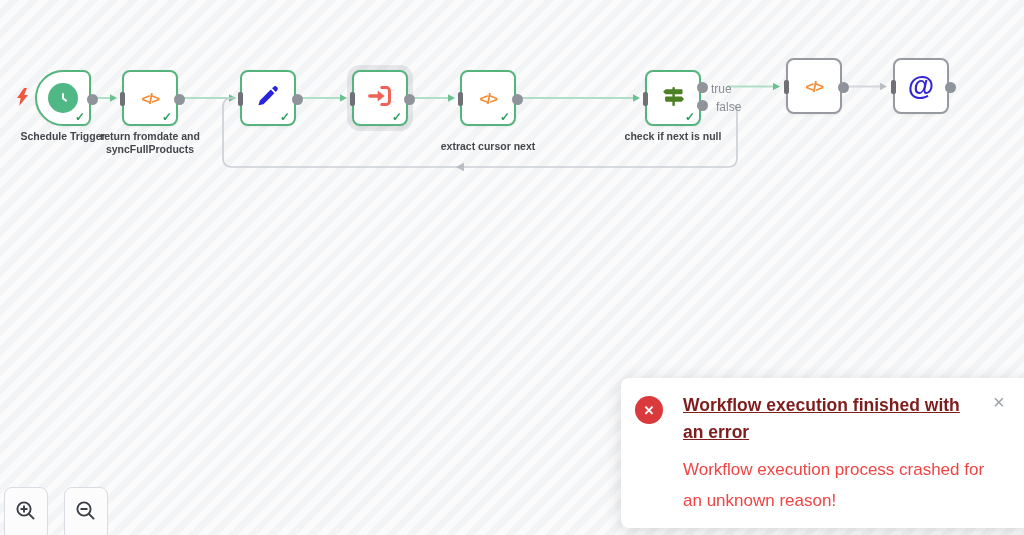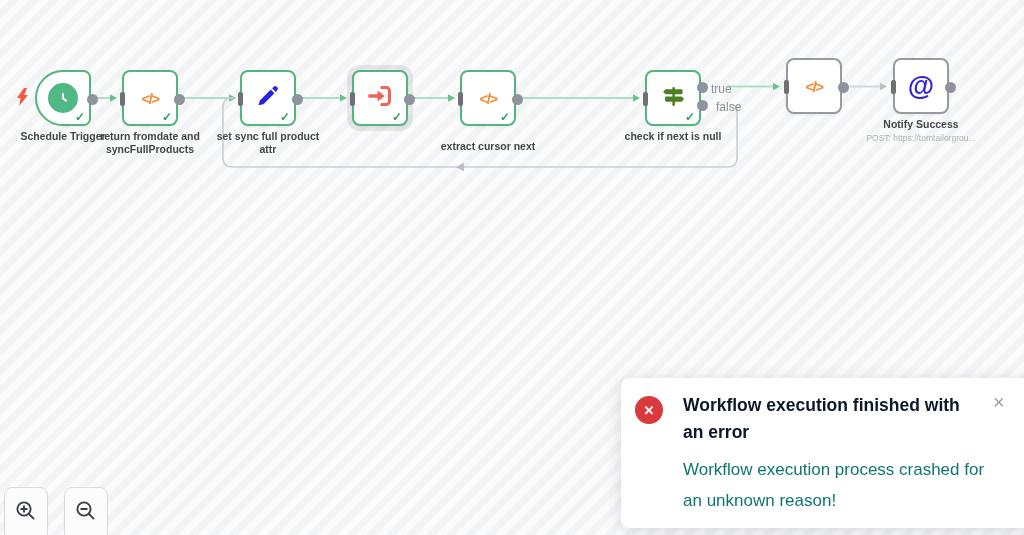--- a/index.html
+++ b/index.html
@@ -21,23 +21,23 @@
   .nsub{margin-top:2px;color:#adb0b6;font-size:8.5px;font-weight:400;}
   .branch-label{position:absolute;font-size:12px;color:#8c8f95;line-height:1;}
   .icon-code{color:#f68b33;font-weight:800;font-size:15px;letter-spacing:-1.5px;font-family:"Liberation Sans",sans-serif;}
   .icon-at{color:#3125d6;font-weight:700;font-size:27px;line-height:1;}
   .clock-bubble{width:30px;height:30px;border-radius:50%;background:#50b884;display:flex;align-items:center;justify-content:center;}
   .bolt{position:absolute;}
   .toast{position:absolute;left:621px;top:378px;width:411px;height:150px;background:#fff;
     border-radius:8px;box-shadow:0 3px 16px rgba(60,64,72,.18);}
   .toast-icon{position:absolute;left:14px;top:18px;width:28px;height:28px;border-radius:50%;
     background:#da3a3c;color:#fff;font-size:13px;font-weight:700;display:flex;align-items:center;justify-content:center;}
-  .toast-title{position:absolute;left:62px;top:14px;max-width:285px;color:#0f172a;
-    font-size:17.5px;font-weight:700;line-height:1.55;}
-  .toast-msg{position:absolute;left:62px;top:76px;max-width:310px;color:#0f766e;
+  .toast-title{position:absolute;left:62px;top:14px;max-width:285px;color:#7f1d1d;
+    font-size:17.5px;font-weight:700;line-height:1.55;text-decoration:underline;}
+  .toast-msg{position:absolute;left:62px;top:76px;max-width:310px;color:#ef4444;
     font-size:17px;font-weight:400;line-height:1.85;}
   .toast-close{position:absolute;left:372px;top:14px;color:#9ca1a7;font-size:20px;
     font-weight:400;line-height:1;cursor:pointer;}
   .zoom-btn{position:absolute;top:487px;width:44px;height:54px;background:#fcfcfd;border:1px solid #d9dce2;
     border-radius:8px;box-sizing:border-box;display:flex;justify-content:center;align-items:flex-start;
     padding-top:11px;cursor:pointer;box-shadow:0 1px 2px rgba(0,0,0,.04);}
 </style>
 </head>
 <body>
 
@@ -93,23 +93,20 @@
     <span class="in-port"></span>
     <span>
       <svg width="26" height="26" viewBox="0 0 24 24" fill="#2823e1">
         <path d="M4.5 16.2 14.6 6.1 l3.3 3.3 L7.8 19.5 l-4.6 1 z"></path>
         <path d="M15.8 4.9 l1.3-1.3 a2.2 2.2 0 0 1 3.1 0 l.2.2 a2.2 2.2 0 0 1 0 3.1 l-1.3 1.3 z"></path>
       </svg>
     </span>
     <span class="out-dot"></span>
     <span class="check">✓</span>
   </div>
-  <div class="nlabel" style="left:208px;top:130px;width:120px">
-    <div>set sync full product attr</div>
-  </div>
 
   <div class="node exec selected" style="left:352px;top:70px">
     <span class="in-port"></span>
     <span>
       <svg width="28" height="28" viewBox="0 0 24 24">
         <path d="M13.5 4.8 H17.5 a2.6 2.6 0 0 1 2.6 2.6 v9.2 a2.6 2.6 0 0 1 -2.6 2.6 H13.5" stroke="#ee6355" stroke-width="2.6" fill="none" stroke-linecap="round"></path>
         <path d="M3.2 12 h7" stroke="#ee6355" stroke-width="2.8" stroke-linecap="round"></path>
         <polygon points="10,7.3 16,12 10,16.7" fill="#ee6355"></polygon>
       </svg>
     </span>
@@ -150,24 +147,20 @@
     <span class="in-port"></span>
     <span class="icon-code">&lt;/&gt;</span>
     <span class="out-dot"></span>
   </div>
 
   <div class="node" style="left:893px;top:58px">
     <span class="in-port"></span>
     <span class="icon-at">@</span>
     <span class="out-dot"></span>
   </div>
-  <div class="nlabel" style="left:846px;top:118px;width:150px">
-    <div>Notify Success</div>
-    <div class="nsub">POST: https://tomtailorgrou...</div>
-  </div>
 
   <div class="toast">
     <span class="toast-icon">✕</span>
     <div class="toast-title">Workflow execution finished with an error</div>
     <div class="toast-msg">Workflow execution process crashed for an unknown reason!</div>
     <span class="toast-close">×</span>
   </div>
 
   <div class="zoom-btn" style="left:4px">
     <span>

